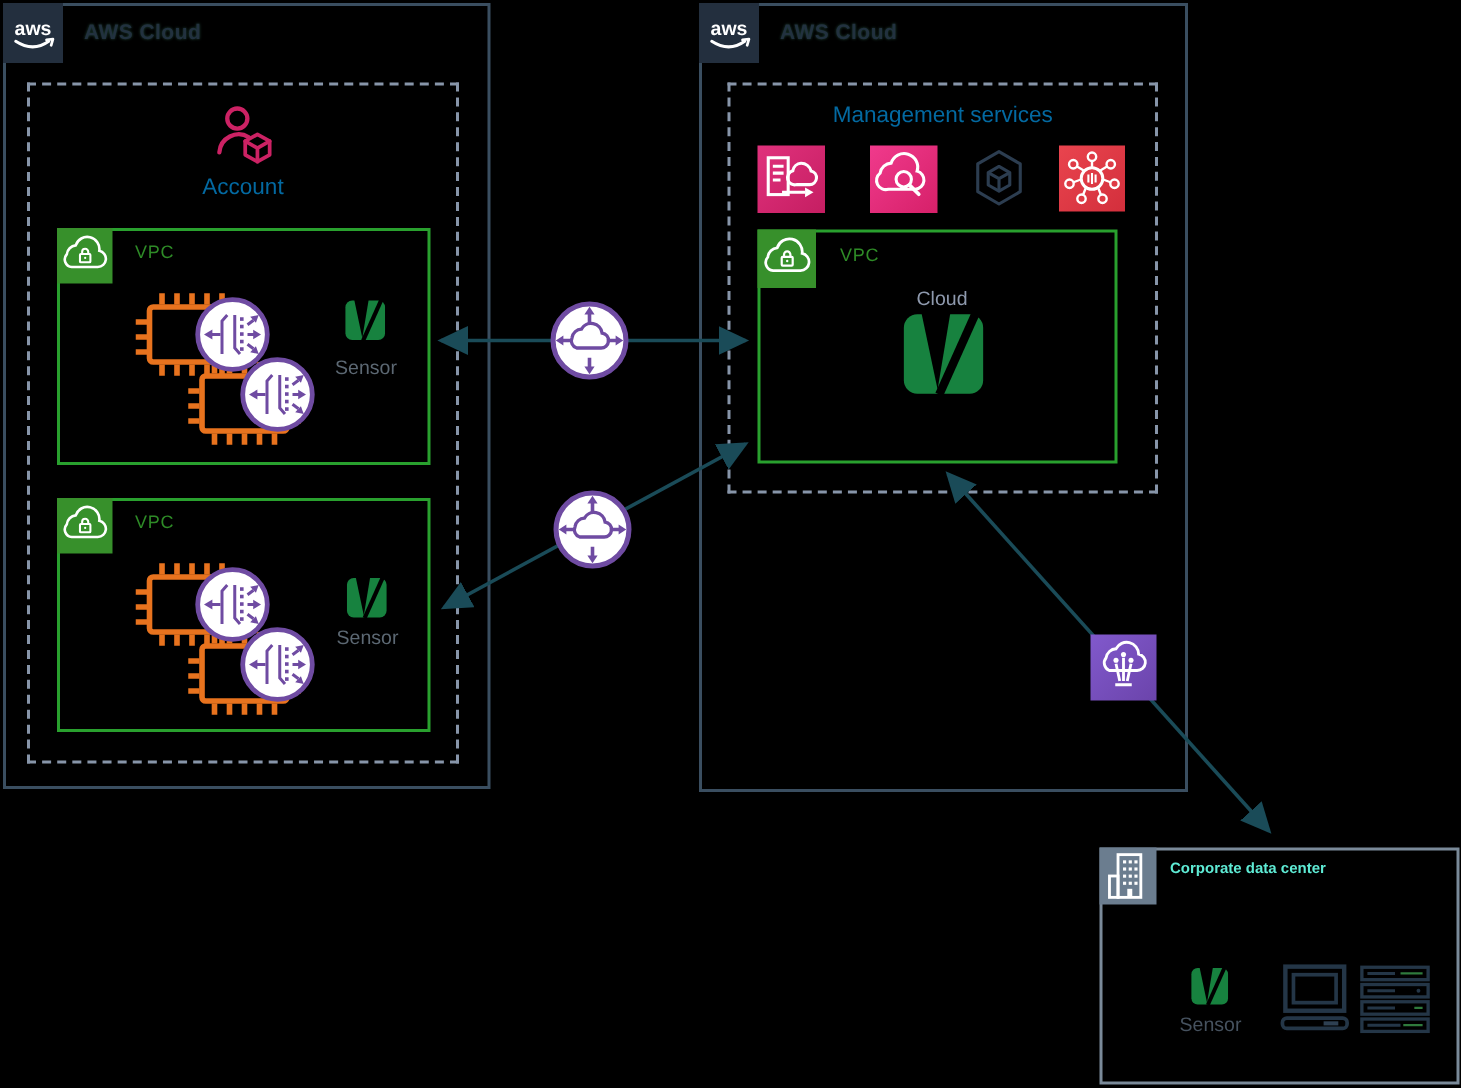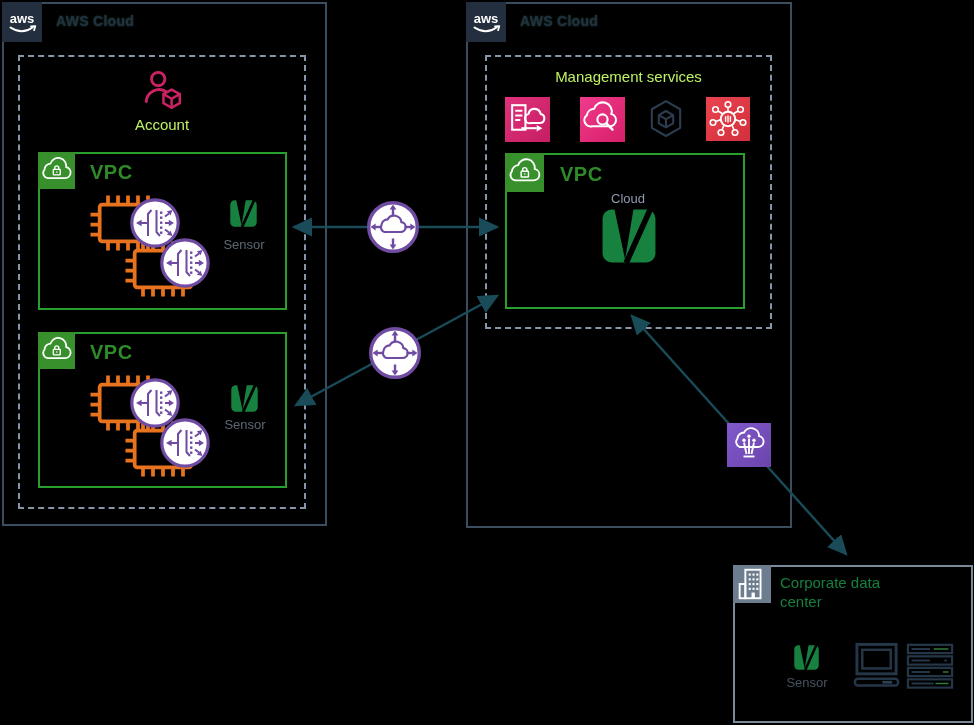--- a/index.html
+++ b/index.html
@@ -5,30 +5,30 @@
   html,body{margin:0;padding:0;background:#000;}
   #canvas{position:relative;width:974px;height:725px;background:#000;overflow:hidden;
           font-family:"Liberation Sans",sans-serif;}
   .abs{position:absolute;}
   .box{position:absolute;box-sizing:border-box;}
   .aws-box{border:2px solid #3A4E60;}
   .aws-logo{width:40px;height:40px;background:#232F3E;}
   .aws-title{font-size:14px;font-weight:700;color:#22313F;
              text-shadow:0 0 2px rgba(62,125,103,.55);letter-spacing:.3px;}
   .dashed-box{border:2px dashed #8795A9;}
-  .group-title{font-size:15px;color:#bef264;text-align:center;}
+  .group-title{font-size:15px;color:#0369a1;text-align:center;}
   .vpc-box{border:2px solid #29A02E;}
   .vpc-badge{width:37px;height:37px;background:#37902B;}
-  .vpc-label{font-size:20px;font-weight:700;color:#2E8B27;letter-spacing:.5px;}
+  .vpc-label{font-size:12px;font-weight:400;color:#2E8B27;letter-spacing:.5px;}
   .sensor-label{font-size:13px;color:#5C6873;text-align:center;}
   .brain-label{font-size:13px;color:#8E99AD;text-align:center;}
   .mgmt-icon{width:45px;height:45px;}
   .corp-box{border:2px solid #7A8A99;}
   .corp-badge{width:38px;height:38px;background:#6B7D8F;}
-  .corp-title{font-size:15px;color:#15803d;line-height:1.25;}
+  .corp-title{font-size:10px;color:#5eead4;line-height:1.25;font-weight:bold;}
   .corp-sensor-label{font-size:13px;color:#46525F;text-align:center;}
   svg{display:block;}
 </style>
 </head>
 <body>
 
 <div id="canvas">
 
   <svg width="0" height="0" style="position:absolute">
     <defs>

